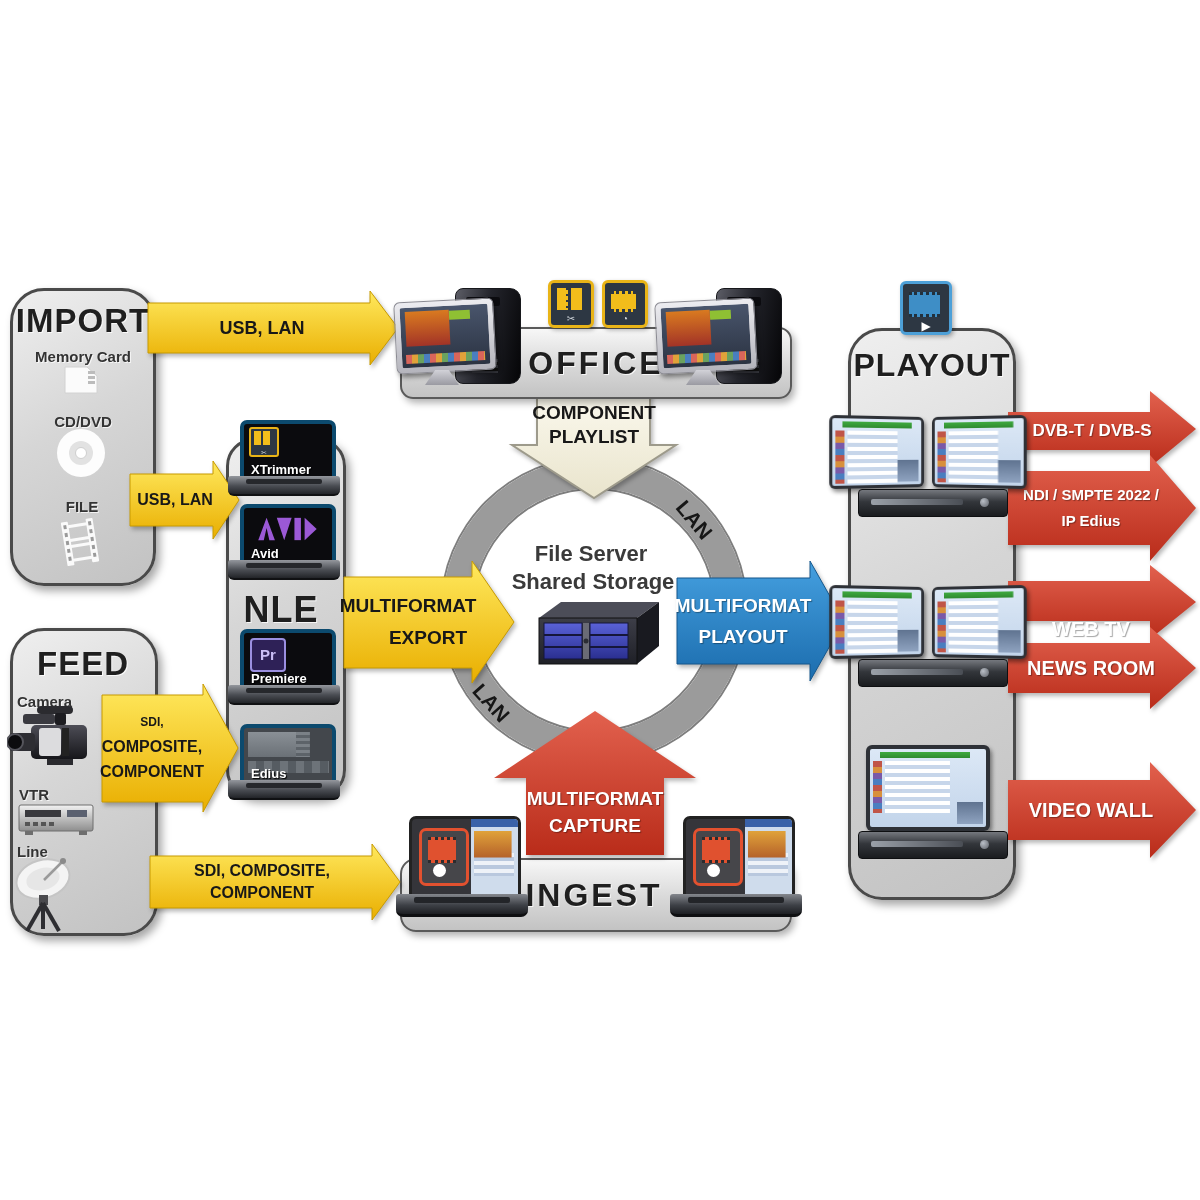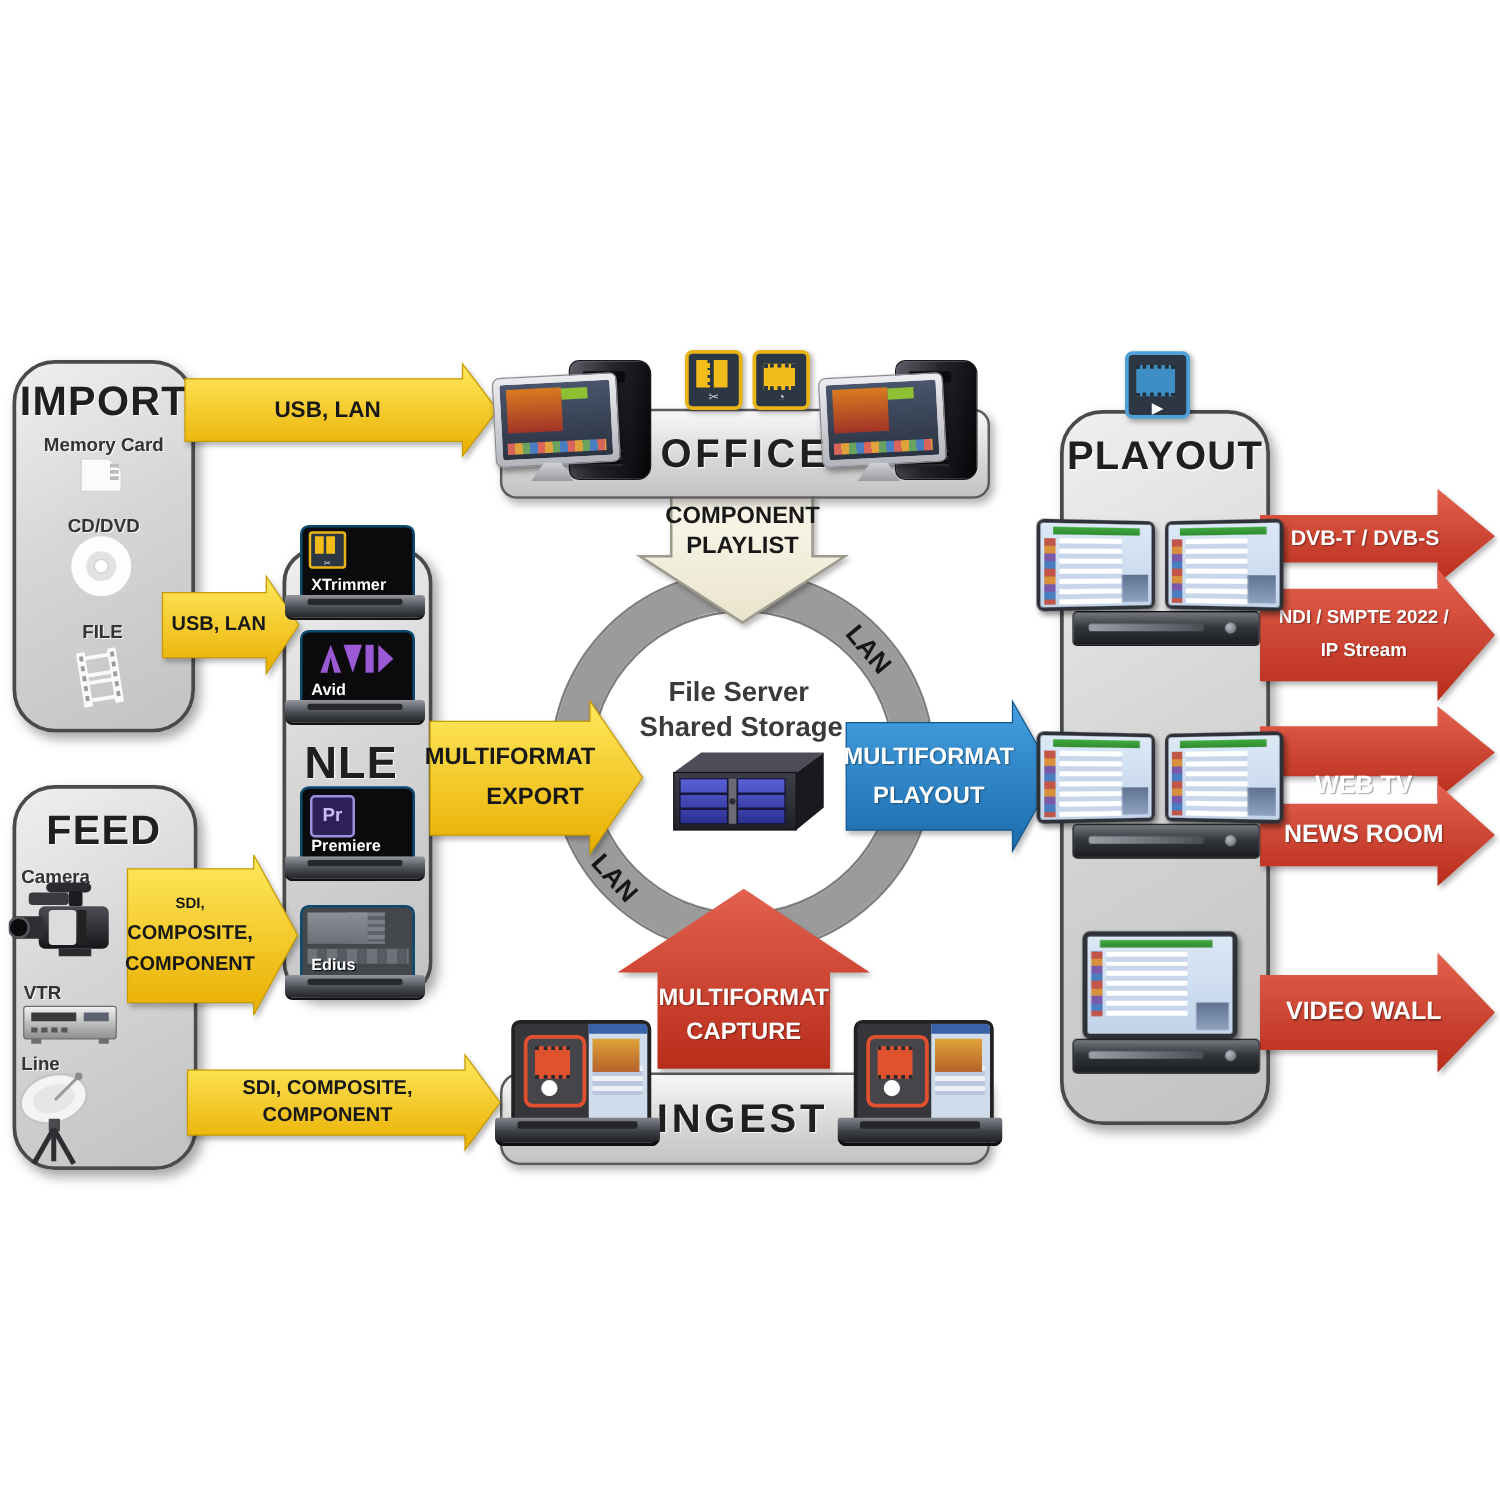--- a/index.html
+++ b/index.html
@@ -53,21 +53,21 @@
       background-image:repeating-linear-gradient(#2d3743 0 2px,transparent 2px 6px);background-size:2px 100%;background-repeat:no-repeat;background-position:right;}
   .film-ic .fr2{position:absolute;left:6px;top:8px;width:25px;height:15px;background:#f2bd1b;
       border-top:3px dotted #2d3743;border-bottom:3px dotted #2d3743;}
   .film-ic .gl{position:absolute;left:0;right:0;bottom:0;text-align:center;font-size:10px;line-height:12px;color:#cdd3da;}
   .film-ic.blue{width:46px;height:48px;border-color:#4da0d8;}
   .film-ic.blue .fr2{width:31px;height:19px;background:#3e8ec6;border-color:#22303c;}
   .film-ic.blue .gl{font-size:12px;color:#fff;}
   
   .laptop{position:absolute;width:112px;}
   .lt-scr{position:absolute;left:12px;top:0;width:88px;height:56px;background:#0b0b0e;
-          border:2px solid #0c4a6e;border-radius:7px 7px 2px 2px;overflow:hidden;}
+          border:4px solid #0c4a6e;border-radius:7px 7px 2px 2px;overflow:hidden;}
   .lt-base{position:absolute;left:0;top:56px;width:112px;height:18px;border-radius:3px 3px 6px 6px;
            background:linear-gradient(#94979d,#4a4d53 55%,#222428);border-bottom:2px solid #101113;}
   .lt-base::before{content:"";position:absolute;left:16%;right:16%;top:3px;height:5px;background:#26282c;border-radius:2px;}
   .lt-label{position:absolute;left:7px;bottom:3px;color:#fff;font-size:13px;font-weight:700;text-shadow:1px 1px 1px #000;}
   .xt-ic{position:absolute;left:5px;top:3px;width:26px;height:26px;background:#2d3743;border:2px solid #e9b417;border-radius:3px;}
   .xt-ic::before{content:"";position:absolute;left:3px;top:2px;width:7px;height:14px;background:#f2bd1b;box-shadow:9px 0 0 #f2bd1b;}
   .xt-ic::after{content:"✂";position:absolute;left:0;right:0;bottom:-2px;text-align:center;font-size:7px;color:#cdd3da;}
   .pr-ic{position:absolute;left:6px;top:5px;width:32px;height:30px;background:#2e2157;border:2px solid #9b8fe0;border-radius:4px;
          color:#c9bdf5;font-size:15px;font-weight:700;text-align:center;line-height:30px;}
   .edius-scr{background:
@@ -304,21 +304,21 @@
   <div class="atext" style="left:594px;top:413px;font-size:19px;z-index:4">COMPONENT</div>
   <div class="atext" style="left:594px;top:437px;font-size:19px;z-index:4">PLAYLIST</div>
   <div class="atext" style="left:408px;top:606px;font-size:19px;z-index:4">MULTIFORMAT</div>
   <div class="atext" style="left:428px;top:638px;font-size:19px;z-index:4">EXPORT</div>
   <div class="atext awhite" style="left:743px;top:606px;font-size:19px;z-index:4">MULTIFORMAT</div>
   <div class="atext awhite" style="left:743px;top:637px;font-size:19px;z-index:4">PLAYOUT</div>
   <div class="atext awhite" style="left:595px;top:799px;font-size:19px;z-index:4">MULTIFORMAT</div>
   <div class="atext awhite" style="left:595px;top:826px;font-size:19px;z-index:4">CAPTURE</div>
   <div class="atext awhite" style="left:1092px;top:431px;font-size:17px;z-index:4">DVB-T / DVB-S</div>
   <div class="atext awhite" style="left:1091px;top:494px;font-size:15px;z-index:4">NDI / SMPTE 2022 /</div>
-  <div class="atext awhite" style="left:1091px;top:520px;font-size:15px;z-index:4">IP Stream</div>
+  <div class="atext awhite" style="left:1091px;top:520px;font-size:15px;z-index:4">IP Edius</div>
   <div class="atext awhite" style="left:1091px;top:629px;font-size:20px;z-index:4">WEB TV</div>
   <div class="atext awhite" style="left:1091px;top:668px;font-size:20px;z-index:4">NEWS ROOM</div>
   <div class="atext awhite" style="left:1091px;top:810px;font-size:20px;z-index:4">VIDEO WALL</div>
 
   <div class="pc" style="left:395px;top:288px;z-index:5">
     <div class="pc-tower"></div>
     <div class="pc-mon">
         <div class="pc-scr"></div>
       </div>
     <div class="pc-stand"></div>

